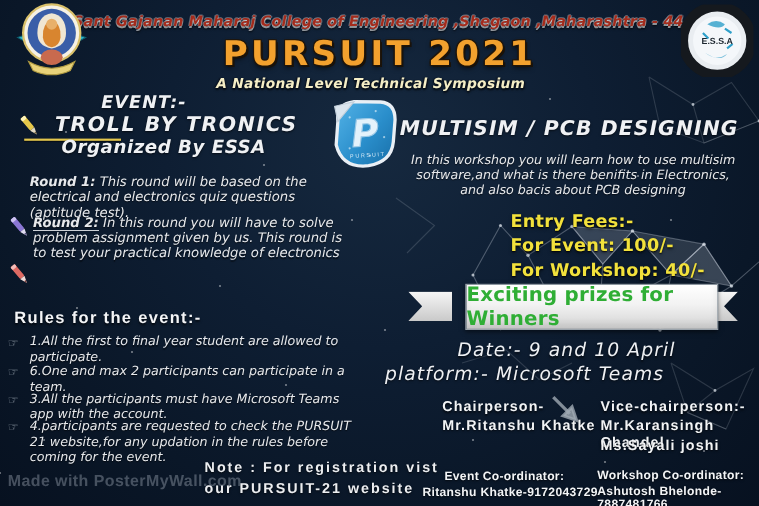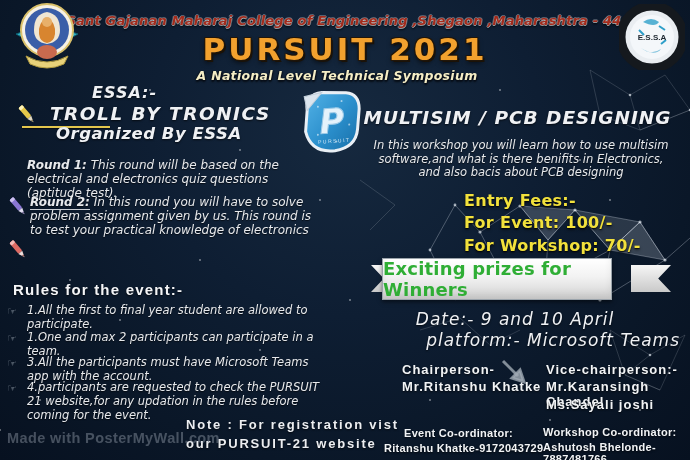--- a/index.html
+++ b/index.html
@@ -58,31 +58,31 @@
   
   .workshop-heading{left:350px;width:340px;top:85px;text-align:center;font-size:19px;letter-spacing:1px;font-weight:bold;}
   .workshop-name{left:345px;width:345px;top:107px;text-align:center;font-size:18.5px;letter-spacing:1px;font-weight:bold;}
   .workshop-desc{left:368px;width:306px;top:139px;text-align:center;font-size:11.5px;line-height:1.18;font-style:italic;color:#e7e9ec;text-shadow:0 1px 1px rgba(0,0,0,.6);}
   .fees{left:464px;font-family:"DejaVu Sans",sans-serif;font-size:16px;font-weight:bold;color:#f2e13c;letter-spacing:.3px;text-shadow:0 1px 1px rgba(0,0,0,.7),0 2px 3px rgba(0,0,0,.5);}
   .fees-1{top:191px;}
   .fees-2{top:213px;}
   .fees-3{top:236px;}
   
   .ribbon-center{
-    left:382px;top:258px;width:228px;height:40px;z-index:2;
+    left:423px;top:258px;width:228px;height:40px;z-index:2;
     background:linear-gradient(180deg,#ffffff 0%,#f2f2f2 45%,#d3d3d3 100%);
     border:1px solid #9aa3ab;box-shadow:0 2px 4px rgba(0,0,0,.5), inset 0 -5px 7px rgba(0,0,0,.08);
     display:flex;align-items:center;justify-content:flex-end;
   }
   .ribbon-text{font-size:18px;font-weight:bold;color:#2fae35;letter-spacing:.2px;}
   .ribbon-tail{top:265px;width:40px;height:27px;z-index:1;background:linear-gradient(180deg,#f6f6f6,#c9c9c9);box-shadow:0 2px 3px rgba(0,0,0,.5);}
   .ribbon-tail.left{left:371px;clip-path:polygon(0 0,100% 0,100% 100%,0 100%,32% 50%);}
   .ribbon-tail.right{left:631px;clip-path:polygon(0 0,100% 0,68% 50%,100% 100%,0 100%);}
   .date-line{left:350px;width:330px;top:309px;text-align:center;font-size:17px;letter-spacing:1px;}
-  .platform-line{left:350px;width:330px;top:330px;text-align:right;font-size:17px;letter-spacing:1px;}
+  .platform-line{left:350px;width:330px;top:330px;text-align:left;font-size:17px;letter-spacing:1px;}
   
   .person-label,.person-name,.coord-label,.coord-name{
     font-family:"Liberation Sans",sans-serif;font-weight:bold;color:#f2f4f6;
     text-shadow:0 1px 2px rgba(0,0,0,.7);
   }
   .person-label{font-size:13px;letter-spacing:1px;}
   .person-name{font-size:13px;letter-spacing:1px;}
   .chair-label{left:402px;top:362px;}
   .chair-name{left:402px;top:379px;}
   .vice-label{left:546px;top:362px;}
@@ -217,21 +217,21 @@
         <circle cx="52" cy="16" r="1"></circle>
         <circle cx="58" cy="40" r="1"></circle>
       <circle cx="26" cy="48" r="1"></circle>
         <circle cx="44" cy="56" r="1"></circle>
         <circle cx="36" cy="30" r="0.8"></circle>
     </g>
     <text x="41" y="47" text-anchor="middle" font-size="34" font-weight="bold" font-style="italic" font-family="DejaVu Sans,sans-serif" fill="#e4f2fb" stroke="#9cc9e6" stroke-width="1">P</text>
     <text x="42" y="57" text-anchor="middle" font-size="5" letter-spacing="1.5" font-family="Liberation Sans,sans-serif" fill="#cfe6f5">PURSUIT</text>
   </svg>
 
-  <div class="abs script event-heading">ESSA:-</div>
+  <div class="abs script event-heading">EVENT:-</div>
 
   <svg class="abs pencil pencil-event" viewBox="0 0 24 24">
     <g transform="rotate(-40 12 12)">
       <rect x="10" y="2" width="4.6" height="13" rx="1" fill="#e6c84a"></rect>
       <rect x="10" y="2" width="4.6" height="3" rx="1" fill="#fff3b8"></rect>
       <path d="M10 15 L14.6 15 L12.3 21 Z" fill="#e3d9c2"></path>
       <path d="M11.6 18.4 L13 18.4 L12.3 21 Z" fill="#6b5b35"></path>
     </g>
   </svg>
   <div class="abs script event-name">TROLL BY TRONICS</div>
@@ -257,32 +257,32 @@
       <path d="M10 15 L14.6 15 L12.3 21 Z" fill="#f0ddda"></path>
       <path d="M11.6 18.4 L13 18.4 L12.3 21 Z" fill="#73302c"></path>
     </g>
   </svg>
 
   <div class="abs rules-heading">Rules for the event:-</div>
 
   <div class="abs hand hand-1">☞</div>
   <div class="abs rule rule-1">1.All the first to final year student are allowed to participate.</div>
   <div class="abs hand hand-2">☞</div>
-  <div class="abs rule rule-2">1.One and max 2 participants can participate in a team.</div>
+  <div class="abs rule rule-2">6.One and max 2 participants can participate in a team.</div>
   <div class="abs hand hand-3">☞</div>
   <div class="abs rule rule-3">3.All the participants must have Microsoft Teams app with the account.</div>
   <div class="abs hand hand-4">☞</div>
   <div class="abs rule rule-4">4.participants are requested to check the PURSUIT 21 website,for any updation in the rules before coming for the event.</div>
 
   <div class="abs workshop-desc">In this workshop you will learn how to use multisim software,and what is there benifits in Electronics, and also bacis about PCB designing</div>
   <div class="abs script workshop-name">MULTISIM / PCB DESIGNING</div>
 
   <div class="abs fees fees-1">Entry Fees:-</div>
   <div class="abs fees fees-2">For Event: 100/-</div>
-  <div class="abs fees fees-3">For Workshop: 70/-</div>
+  <div class="abs fees fees-3">For Workshop: 40/-</div>
 
   <div class="abs ribbon-tail left"></div>
   <div class="abs ribbon-tail right"></div>
   <div class="abs ribbon-center">
     <span class="ribbon-text">Exciting prizes for Winners</span>
   </div>
 
   <div class="abs script date-line">Date:-  9 and 10 April</div>
   <div class="abs script platform-line">platform:-  Microsoft Teams</div>
 

